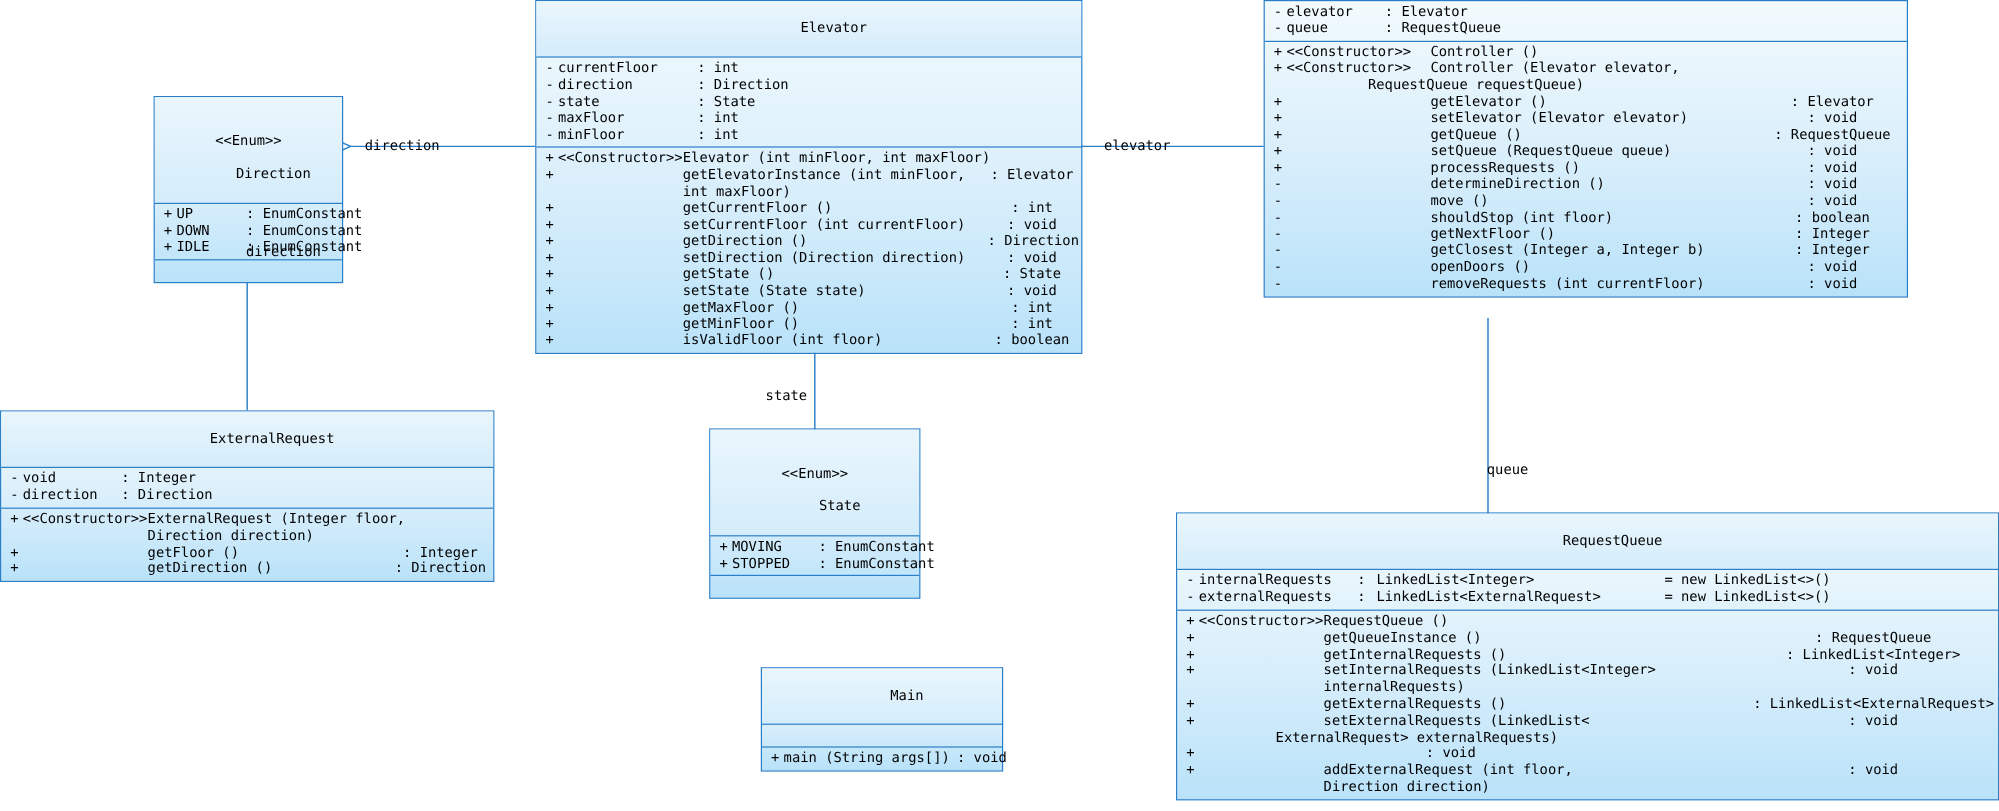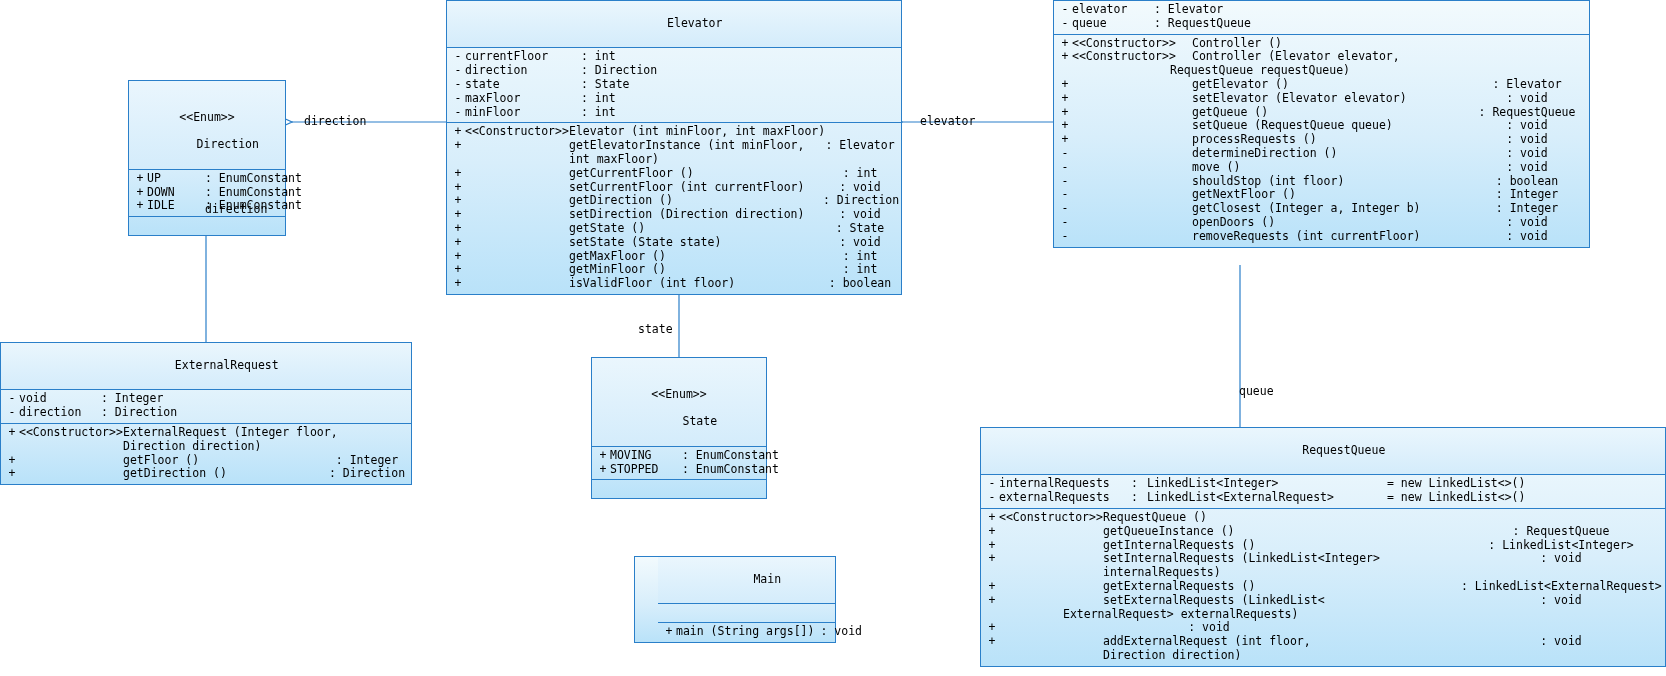--- a/index.html
+++ b/index.html
@@ -167,21 +167,21 @@
   </div>
 
   <div class="uml-class" style="left:1053px; top:0px; width:537px;">
     <div class="uml-compartment attrs">
       <div class="row"><span class="vis">-</span><span class="nm" style="width:76px">elevator</span><span class="ty">: <span>Elevator</span></span></div>
       <div class="row"><span class="vis">-</span><span class="nm" style="width:76px">queue</span><span class="ty">: <span>RequestQueue</span></span></div>
     </div>
     <div class="uml-compartment">
       <div class="row"><span class="vis">+</span><span class="stereocol" style="width:120px">&lt;&lt;Constructor&gt;&gt;</span><span class="nm">Controller ()</span><span class="ty" style="width:116px"></span></div>
       <div class="row"><span class="vis">+</span><span class="stereocol" style="width:120px">&lt;&lt;Constructor&gt;&gt;</span><span class="nm">Controller (Elevator elevator,</span><span class="ty" style="width:116px"></span></div>
-      <div class="cont" style="padding-left:116px">RequestQueue requestQueue)</div>
+      <div class="cont" style="padding-left:86px">RequestQueue requestQueue)</div>
       <div class="row"><span class="vis">+</span><span class="stereocol" style="width:120px"></span><span class="nm">getElevator ()</span><span class="ty" style="width:116px">: Elevator</span></div>
       <div class="row"><span class="vis">+</span><span class="stereocol" style="width:120px"></span><span class="nm">setElevator (Elevator elevator)</span><span class="ty" style="width:116px">: void</span></div>
       <div class="row"><span class="vis">+</span><span class="stereocol" style="width:120px"></span><span class="nm">getQueue ()</span><span class="ty" style="width:116px">: RequestQueue</span></div>
       <div class="row"><span class="vis">+</span><span class="stereocol" style="width:120px"></span><span class="nm">setQueue (RequestQueue queue)</span><span class="ty" style="width:116px">: void</span></div>
       <div class="row"><span class="vis">+</span><span class="stereocol" style="width:120px"></span><span class="nm">processRequests ()</span><span class="ty" style="width:116px">: void</span></div>
       <div class="row"><span class="vis">-</span><span class="stereocol" style="width:120px"></span><span class="nm">determineDirection ()</span><span class="ty" style="width:116px">: void</span></div>
       <div class="row"><span class="vis">-</span><span class="stereocol" style="width:120px"></span><span class="nm">move ()</span><span class="ty" style="width:116px">: void</span></div>
       <div class="row"><span class="vis">-</span><span class="stereocol" style="width:120px"></span><span class="nm">shouldStop (int floor)</span><span class="ty" style="width:116px">: boolean</span></div>
       <div class="row"><span class="vis">-</span><span class="stereocol" style="width:120px"></span><span class="nm">getNextFloor ()</span><span class="ty" style="width:116px">: Integer</span></div>
       <div class="row"><span class="vis">-</span><span class="stereocol" style="width:120px"></span><span class="nm">getClosest (Integer a, Integer b)</span><span class="ty" style="width:116px">: Integer</span></div>
@@ -222,21 +222,21 @@
       <div class="cont" style="padding-left:122px">internalRequests)</div>
       <div class="row"><span class="vis">+</span><span class="stereocol" style="width:104px"></span><span class="nm">getExternalRequests ()</span><span class="ty" style="width:200px">: LinkedList&lt;ExternalRequest&gt;</span></div>
       <div class="row"><span class="vis">+</span><span class="stereocol" style="width:104px"></span><span class="nm">setExternalRequests (LinkedList&lt;</span><span class="ty" style="width:200px">: void</span></div>
       <div class="cont" style="padding-left:82px">ExternalRequest&gt; externalRequests)</div>
       <div class="row"><span class="vis">+</span><span class="stereocol" style="width:104px"></span><span class="ty" style="width:200px">: void</span></div>
       <div class="row"><span class="vis">+</span><span class="stereocol" style="width:104px"></span><span class="nm">addExternalRequest (int floor,</span><span class="ty" style="width:200px">: void</span></div>
       <div class="cont" style="padding-left:122px">Direction direction)</div>
     </div>
   </div>
 
-  <div class="uml-class" style="left:634px; top:556px; width:202px;padding-left:23px;">
+  <div class="uml-class" style="left:634px; top:556px; width:202px;">
     <div class="uml-title">
       <span>Main</span>
     </div>
     <div class="uml-compartment empty"></div>
     <div class="uml-compartment">
       <div class="row"><span class="vis">+</span><span class="nm">main (String args[])</span><span class="ty">: void</span></div>
     </div>
   </div>
 
   <div class="edge-label" style="left:304px; top:114px;">direction</div>

